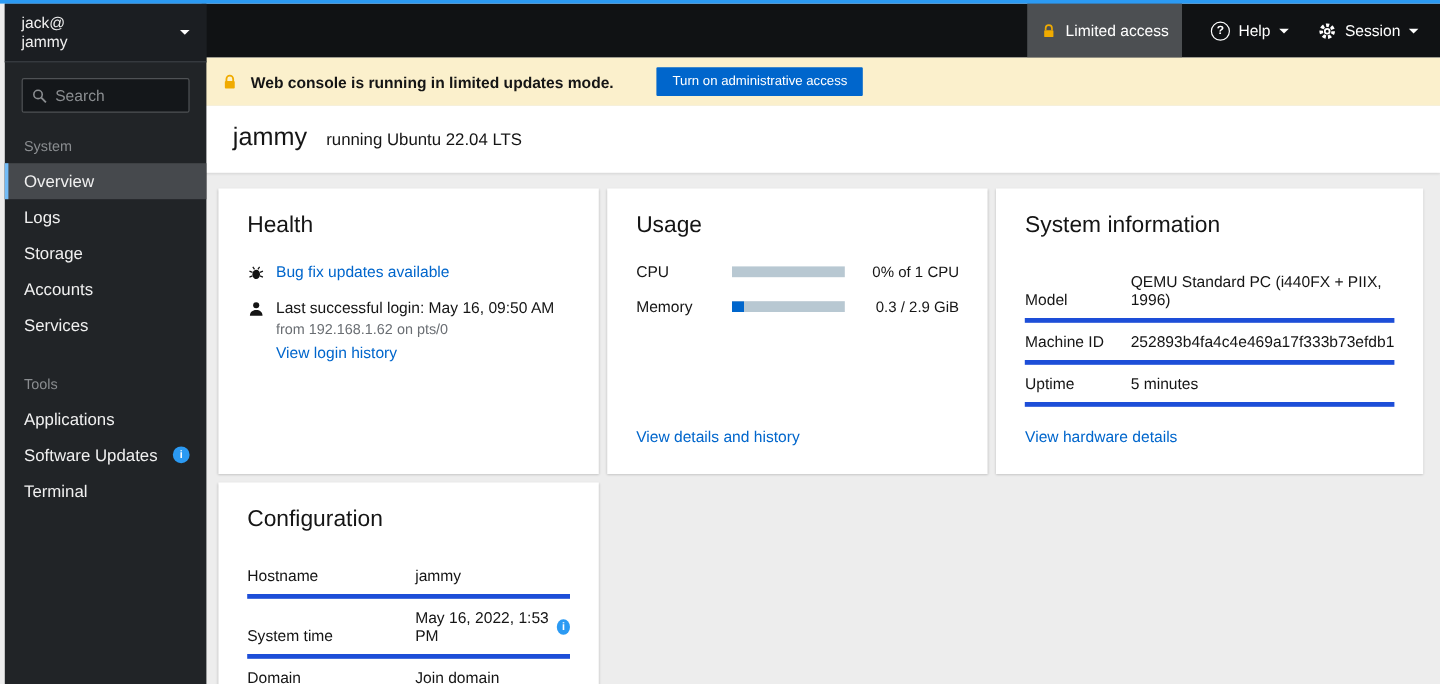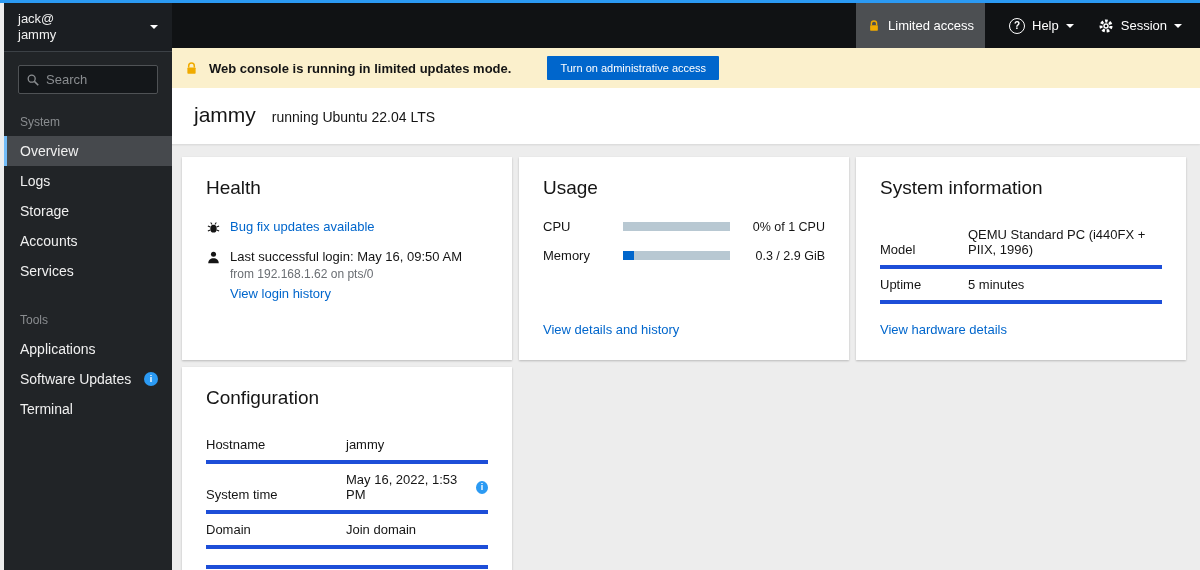--- a/index.html
+++ b/index.html
@@ -217,20 +217,24 @@
       </div>
     </section>
 
     <section class="card sysinfo">
       <h2 class="card-title">System information</h2>
       <div class="kv-row">
         <span class="kv-label">Model</span>
         <span class="kv-value">QEMU Standard PC (i440FX + PIIX, 1996)</span>
       </div>
       <div class="kv-row">
+        <span class="kv-label">Machine ID</span>
+        <span class="kv-value">252893b4fa4c4e469a17f333b73efdb1</span>
+      </div>
+      <div class="kv-row">
         <span class="kv-label">Uptime</span>
         <span class="kv-value">5 minutes</span>
       </div>
       <div class="bottom-link">
         <a class="link">View hardware details</a>
       </div>
     </section>
 
     <section class="card config">
       <h2 class="card-title">Configuration</h2>

